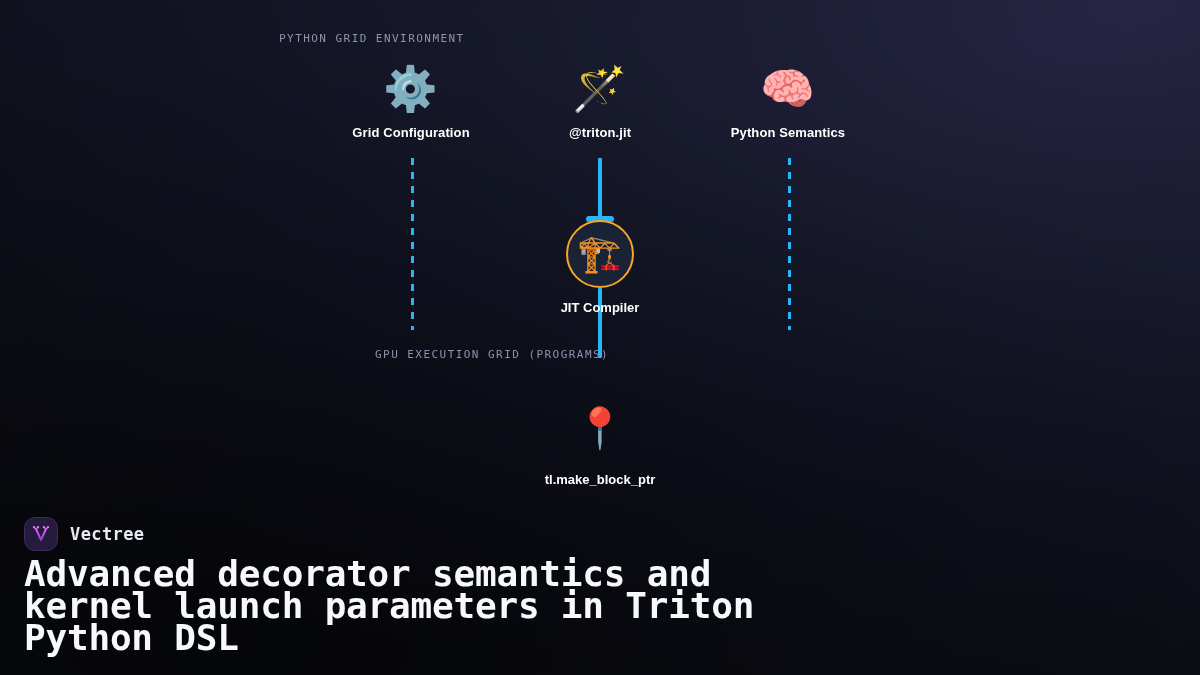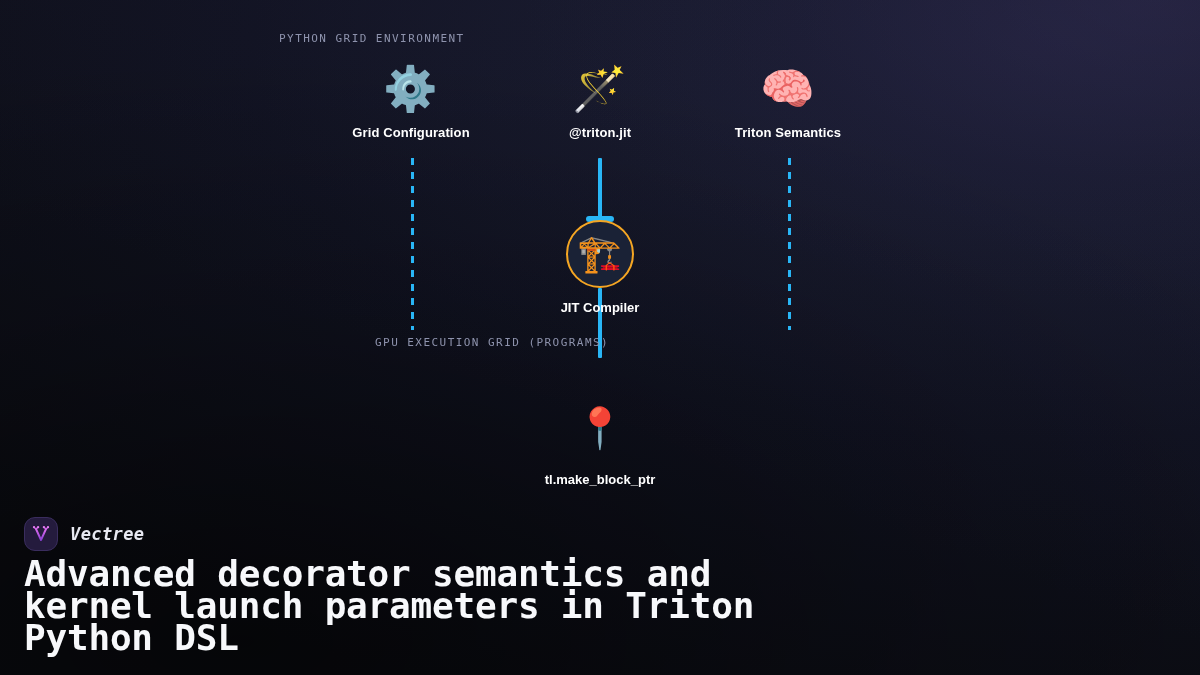--- a/index.html
+++ b/index.html
@@ -46,21 +46,21 @@
   .mono-label {
     position: absolute;
     font-family: "DejaVu Sans Mono", "Liberation Mono", monospace;
     font-size: 11px;
     letter-spacing: 1.45px;
     color: #8e93ad;
     white-space: nowrap;
   }
 
   #host-env-label { left: 279px; top: 32px; }
-  #grid-label     { left: 375px; top: 336px; }
+  #grid-label     { left: 375px; top: 348px; }
 
   
   .node {
     position: absolute;
     width: 220px;
     margin-left: -110px;
     text-align: center;
   }
   .node .glyph {
     font-family: "DejaVu Sans", sans-serif;
@@ -204,21 +204,20 @@
     display: flex;
     align-items: center;
     justify-content: center;
   }
   #brand-name {
     font-family: "DejaVu Sans Mono", "Liberation Mono", monospace;
     font-size: 17px;
     font-weight: bold;
     color: #e8e9f2;
     letter-spacing: 0.4px;
-    font-style: italic;
   }
 
   #headline {
     position: absolute;
     left: 24px;
     top: 68px;
     width: 800px;
     font-family: "DejaVu Sans Mono", "Liberation Mono", monospace;
     font-size: 36px;
     font-weight: bold;
@@ -254,21 +253,21 @@
     <span class="caption">Grid Configuration</span>
   </div>
 
   <div class="node" id="node-triton-jit">
     <span class="glyph">🪄</span>
     <span class="caption">@triton.jit</span>
   </div>
 
   <div class="node" id="node-block-sem">
     <span class="glyph">🧠</span>
-    <span class="caption">Triton Semantics</span>
+    <span class="caption">Python Semantics</span>
   </div>
 
   <div class="vline-dashed" id="dash-left"></div>
   <div class="vline-dashed" id="dash-right"></div>
   <div class="vline-solid" id="line-top"></div>
   <div id="line-cap"></div>
   <div class="vline-solid" id="line-bottom"></div>
 
   <div id="hub">
     <div id="hub-circle">

